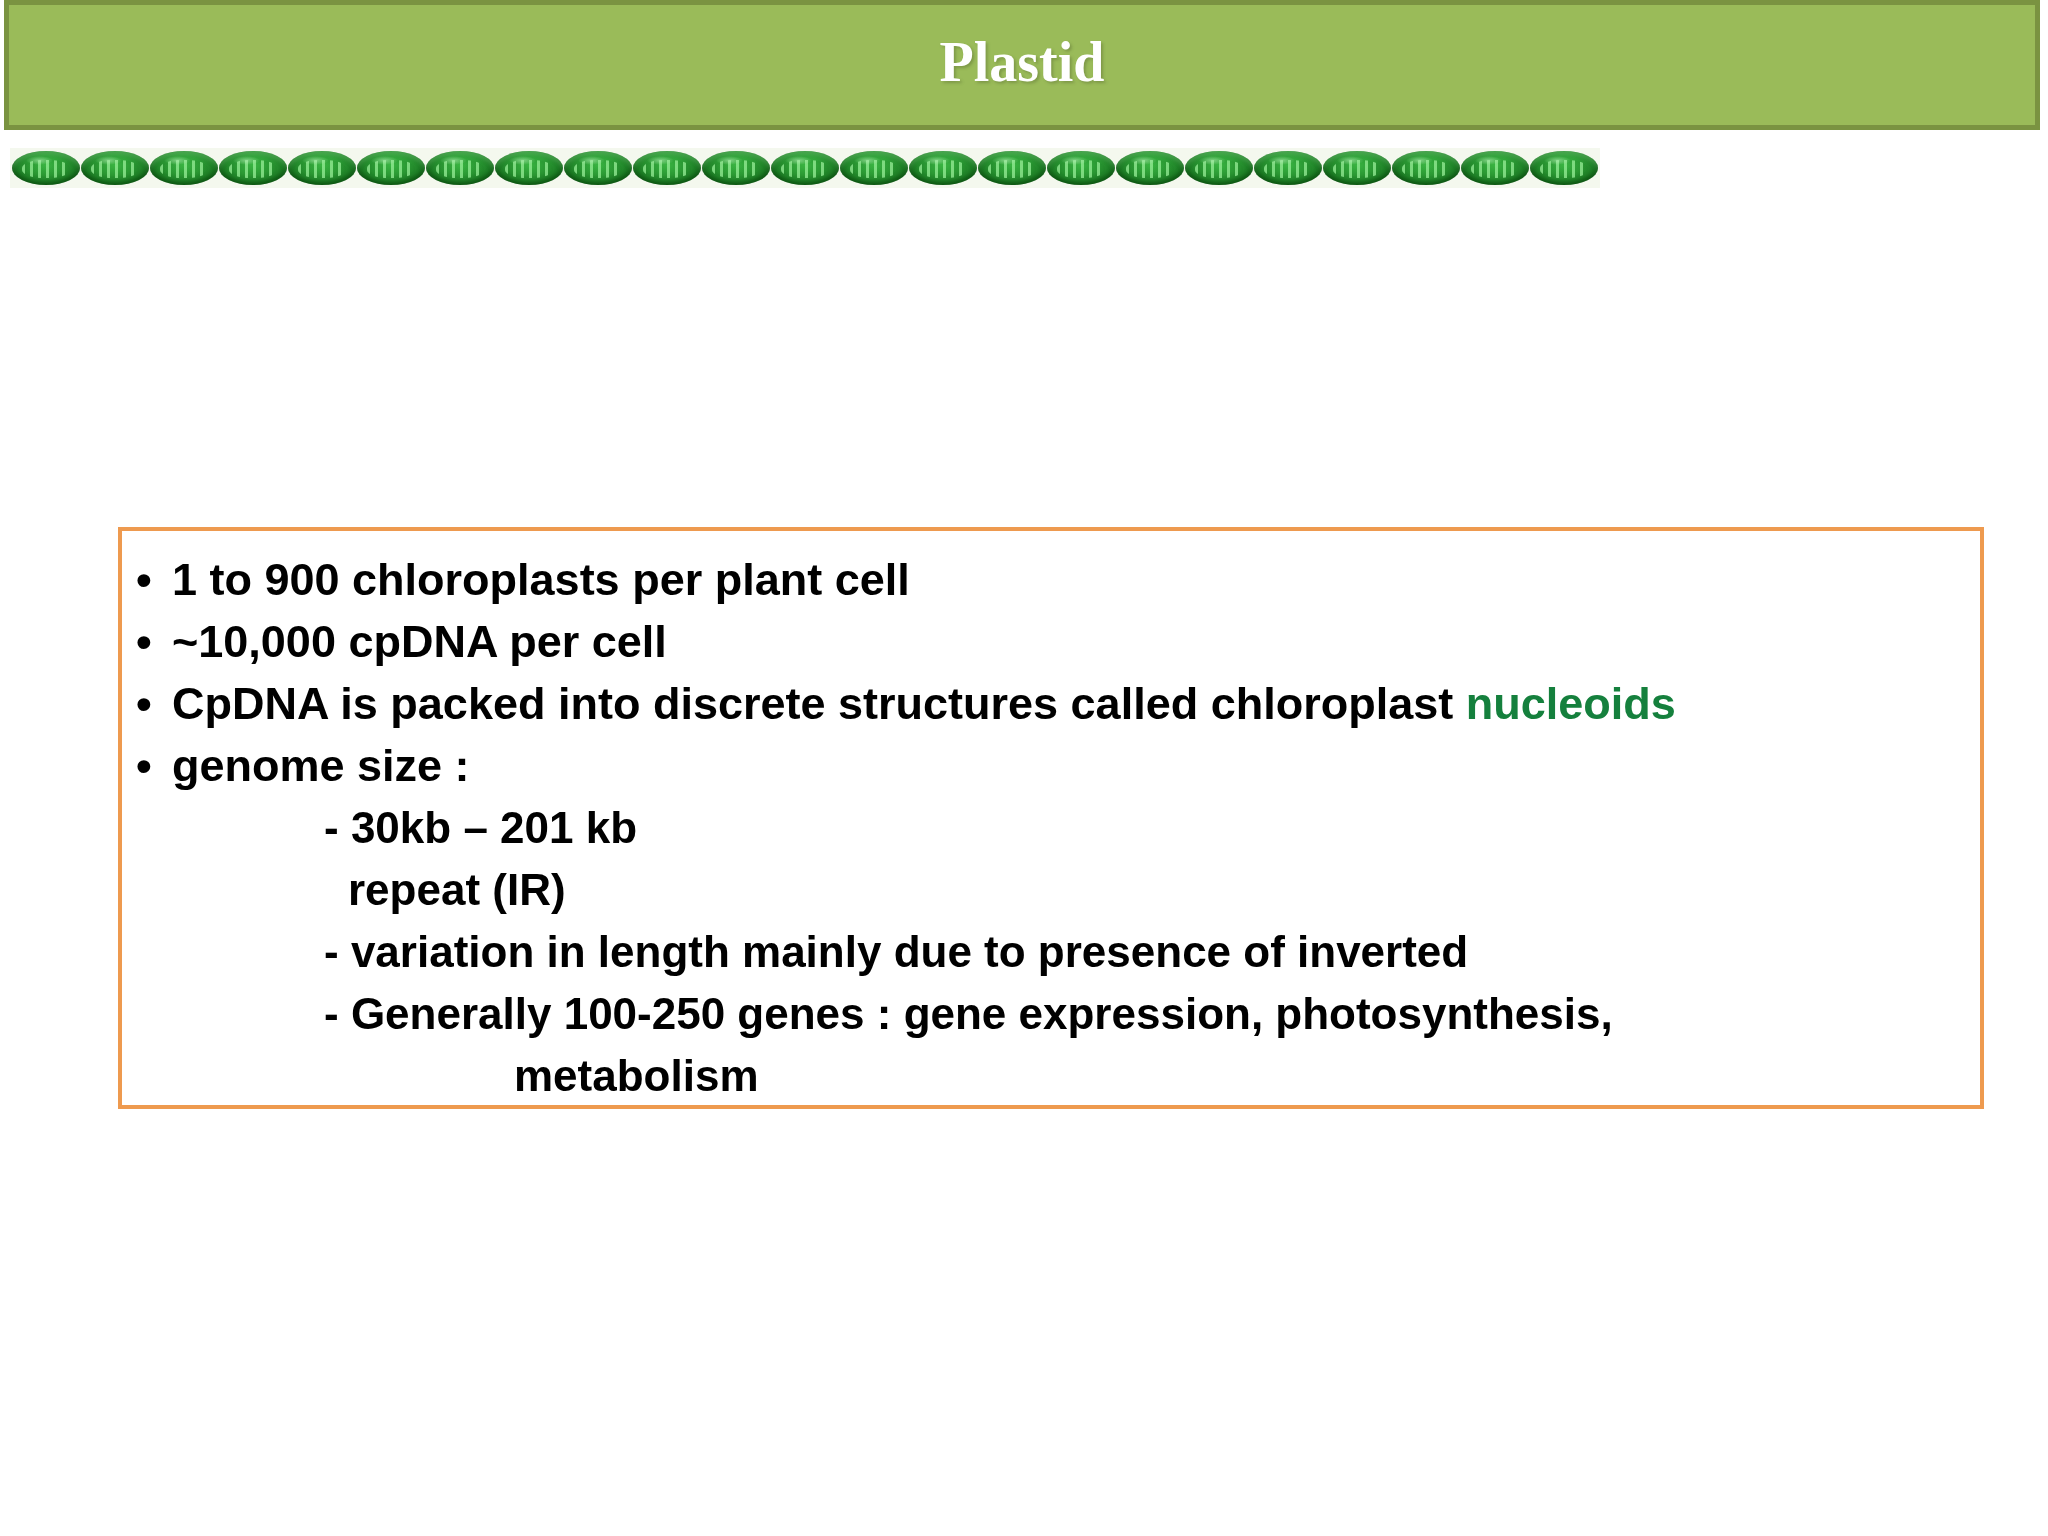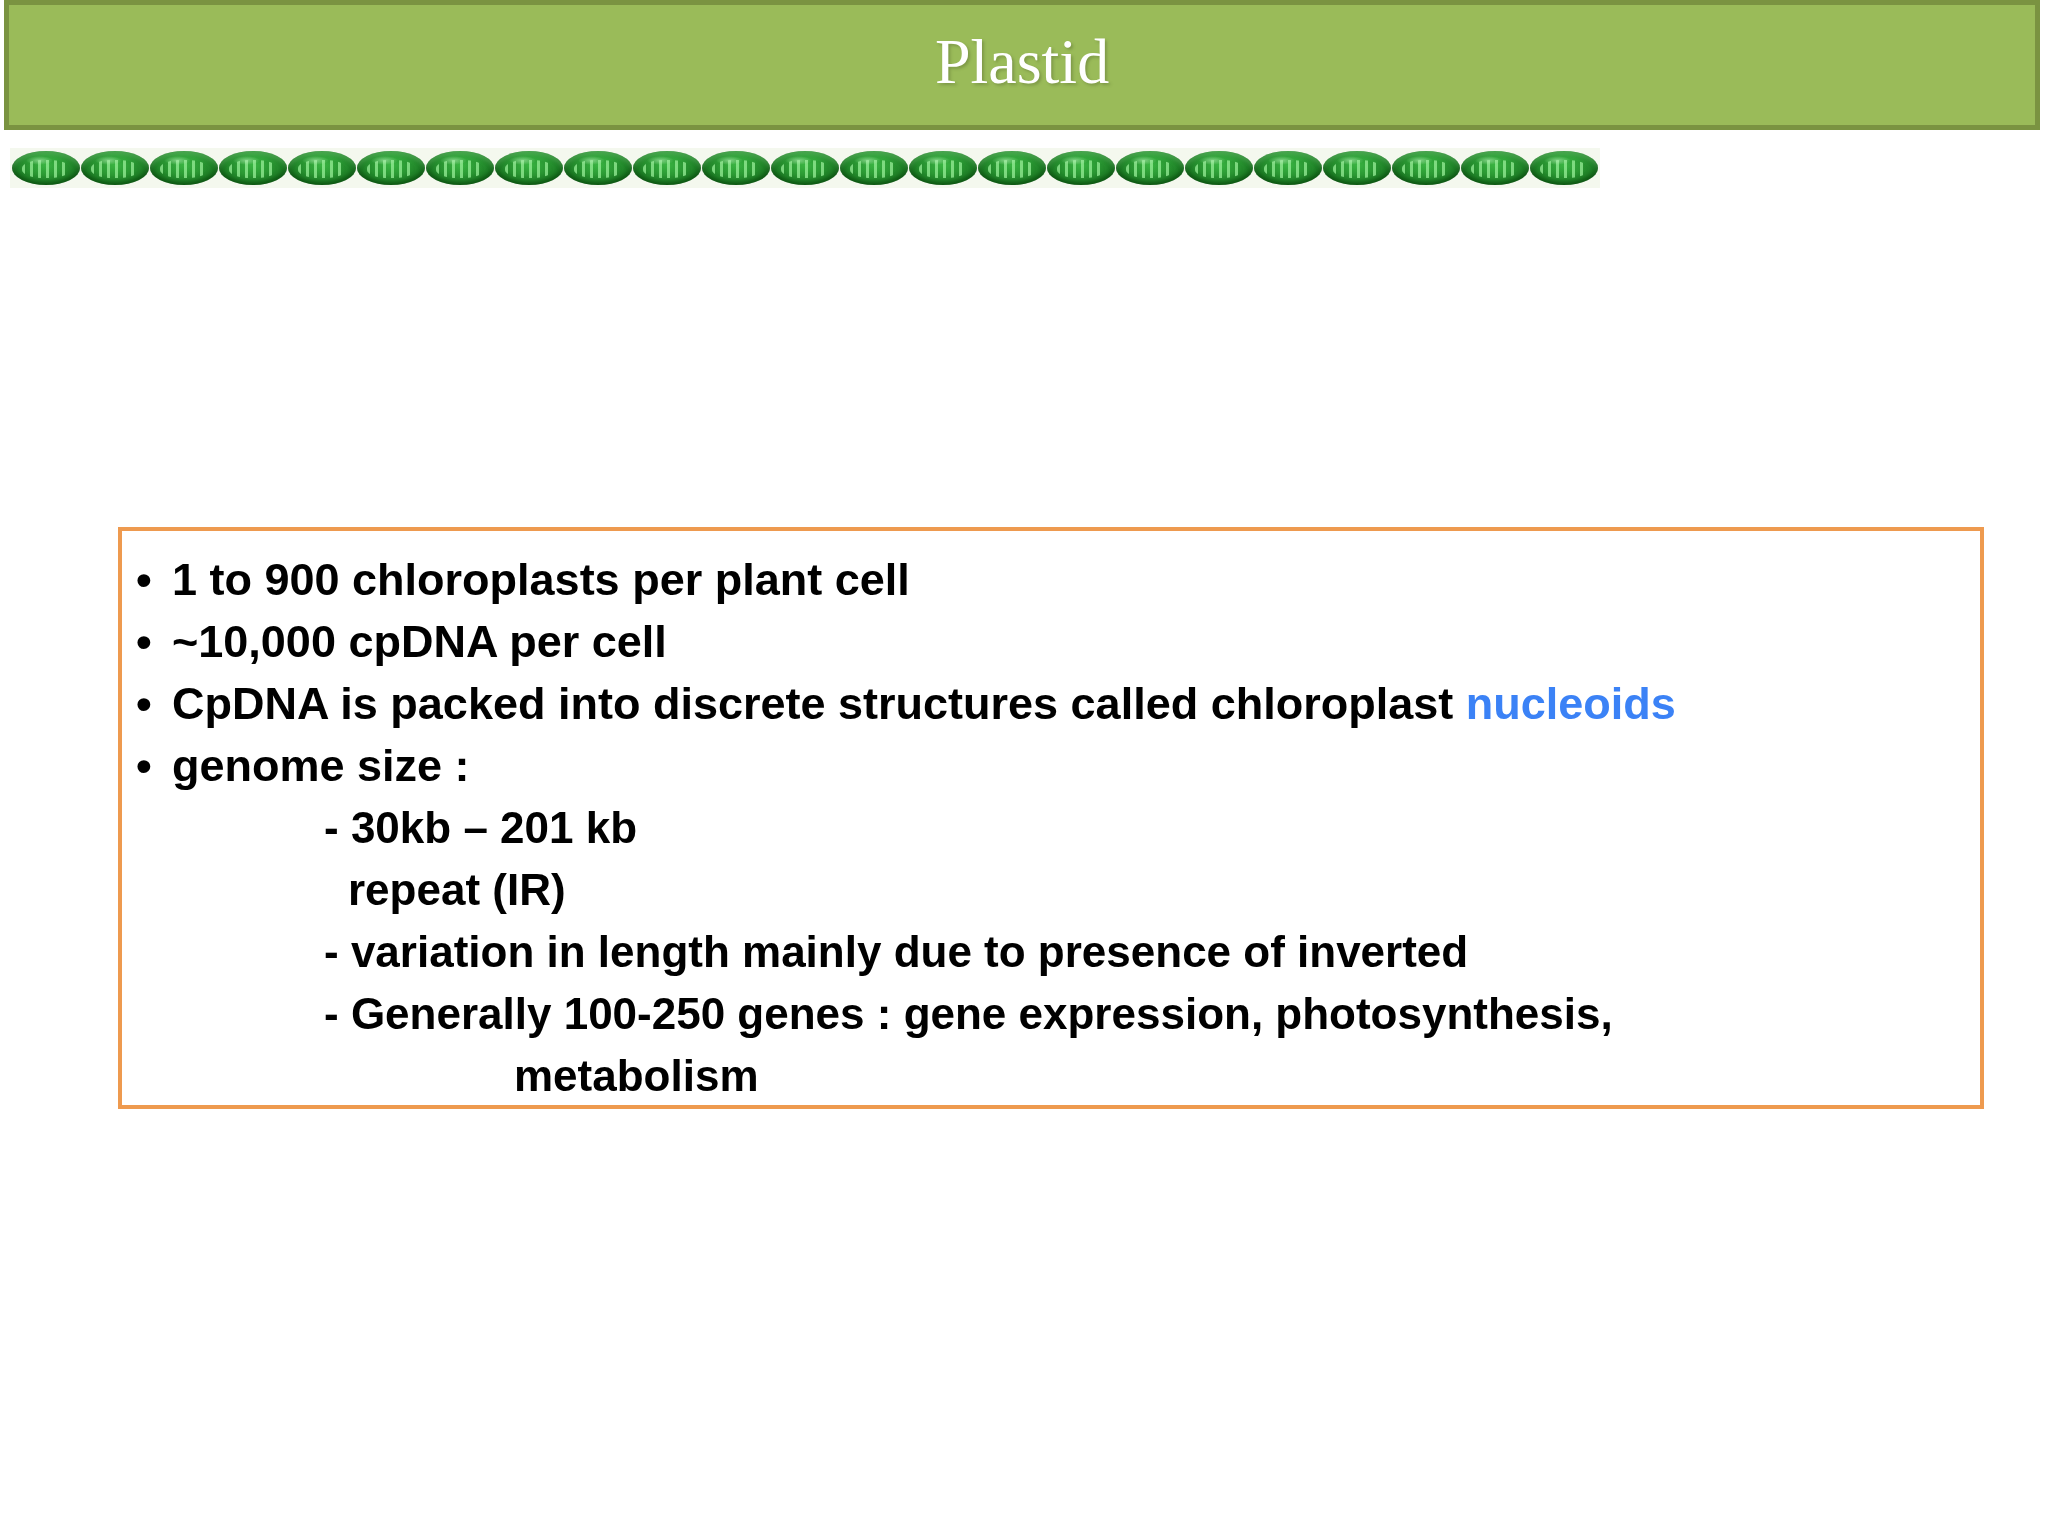--- a/index.html
+++ b/index.html
@@ -24,22 +24,22 @@
     height: 130px;
     background: #9ABB59;
     border: 5px solid #7A9341;
     box-sizing: border-box;
     display: flex;
     align-items: center;
     justify-content: center;
   }
   .title-text {
     font-family: "Liberation Serif", "DejaVu Serif", serif;
-    font-weight: normal;
-    font-size: 64px;
+    font-weight: bold;
+    font-size: 56px;
     line-height: 1;
     color: #FFFFFF;
     letter-spacing: 0px;
     text-shadow: 2px 2px 3px rgba(90,110,50,0.45);
     white-space: nowrap;
     padding-bottom: 6px;
   }
 
   
   .chloro-strip {
@@ -128,21 +128,21 @@
     width: 36px;
     flex: 0 0 36px;
     text-align: left;
     font-size: 45px;
     line-height: 62px;
   }
   .bullet-body {
     display: inline-block;
   }
   .accent-blue {
-    color: #3b82f6;
+    color: #15803d;
   }
 
   
   .sub-line {
     font-size: 44px;
     font-weight: bold;
     color: #000000;
     line-height: 62px;
     white-space: nowrap;
     padding-left: 188px;

